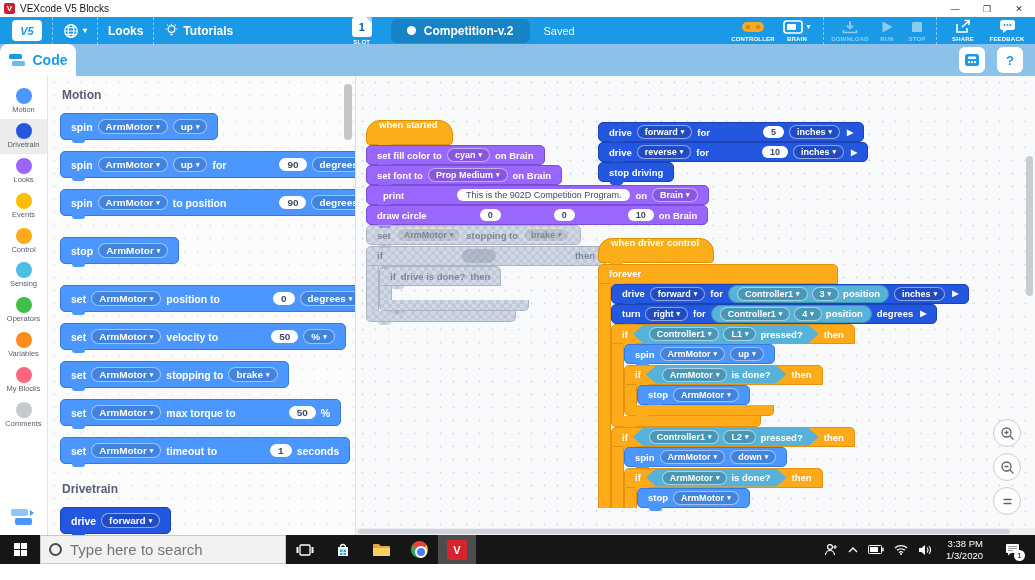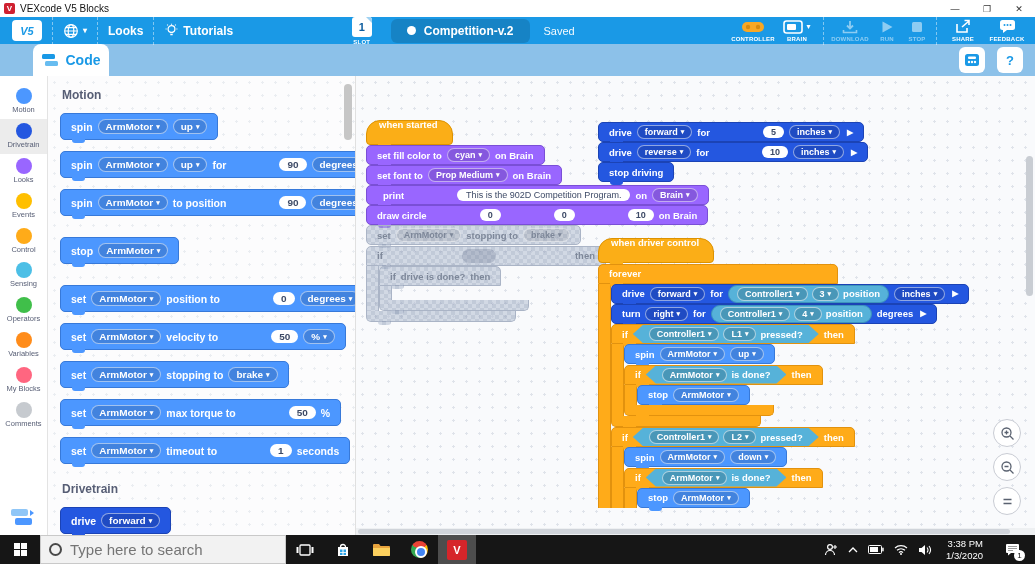--- a/index.html
+++ b/index.html
@@ -23,21 +23,21 @@
   .slotbox { width:20px; height:20px; background:#fff; border-radius:3px; color:#0b5c9e; font-weight:bold; font-size:11px; display:flex; align-items:center; justify-content:center; position:relative; }
   .slotbox::after{ content:""; position:absolute; top:0; right:0; border-top:6px solid #9fd1f2; border-left:6px solid transparent; border-top-right-radius:3px;}
   .projbox { display:flex; align-items:center; gap:8px; background:rgba(0,0,0,.14); border-radius:6px; padding:5px 16px; margin:0 4px 0 12px; font-size:12px; font-weight:bold; }
   .projdot { width:9px; height:9px; background:#fff; border-radius:50%; }
   .savedtxt { font-size:11px; color:rgba(255,255,255,.95); margin-left:10px; font-weight:normal;}
   .dim { opacity:.5; }
   .caret-w { font-size:8px; }
 
   
   .tabstrip { height:32px; background:#8CC1E9; display:flex; align-items:center; }
-  .codetab { width:76px; height:32px; background:#fff; border-radius:8px 8px 0 0; display:flex; align-items:center; justify-content:center; gap:6px; color:#1A99E6; font-size:14px; font-weight:bold;margin-left:33px; }
+  .codetab { width:76px; height:32px; background:#fff; border-radius:8px 8px 0 0; display:flex; align-items:center; justify-content:center; gap:6px; color:#1A99E6; font-size:14px; font-weight:bold; }
   .tabstrip .spacer { flex:1; }
   .strip-btn { width:26px; height:26px; background:#fff; border-radius:6px; margin-right:12px; display:flex; align-items:center; justify-content:center; color:#1A99E6; font-weight:bold; font-size:13px; }
 
   
   .main { position:relative; height:459px; display:flex; }
 
   
   .cats { width:48px; border-right:1px solid #e3e3e3; background:#fff; padding-top:8px; position:relative; flex:0 0 48px; }
   .cat { display:flex; flex-direction:column; align-items:center; gap:2px; padding:4px 0 5px; cursor:pointer; }
   .cat.sel { background:#ececec; }

